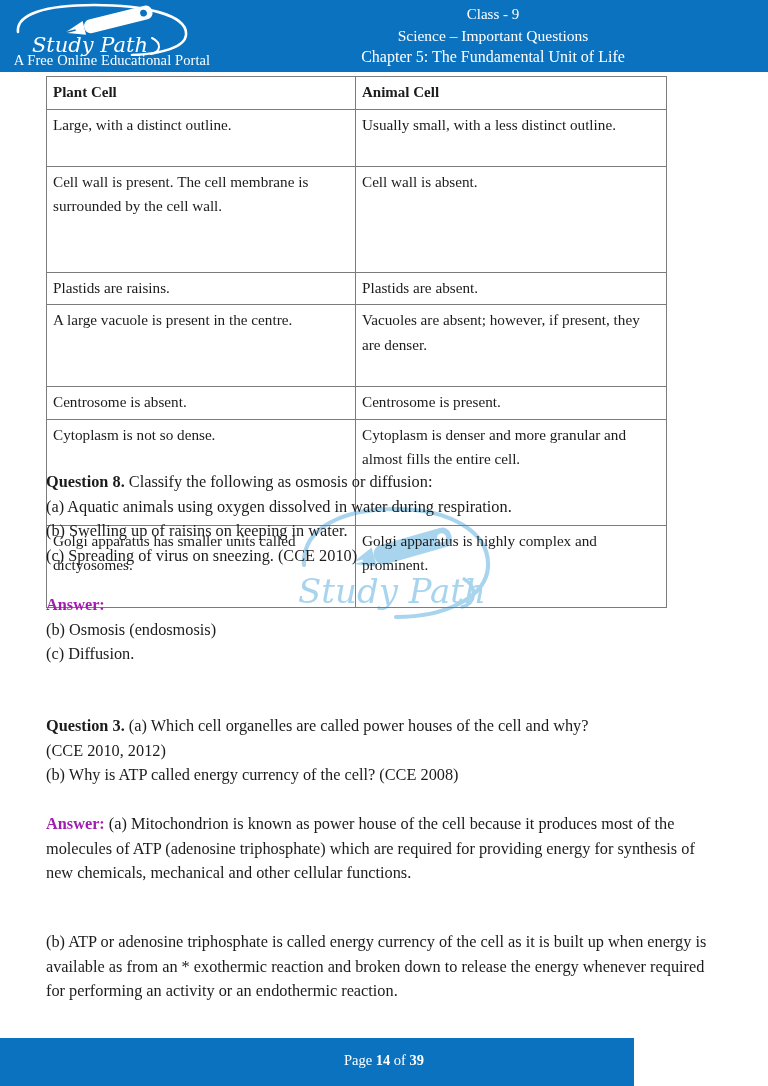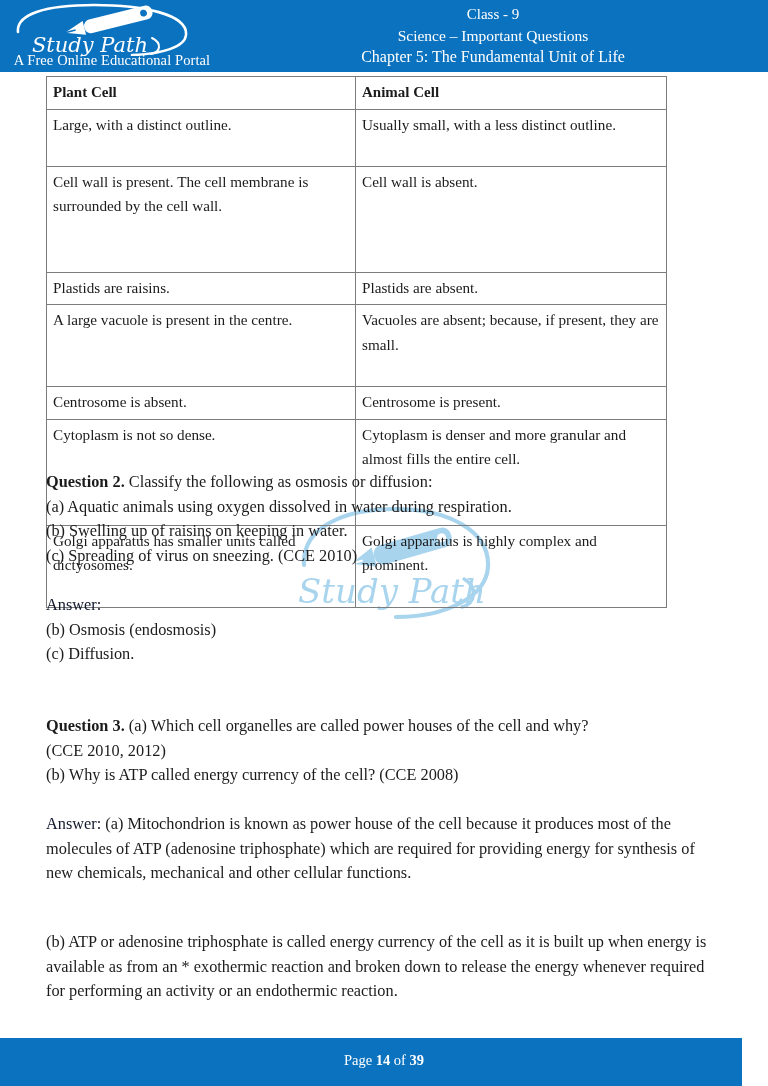--- a/index.html
+++ b/index.html
@@ -124,29 +124,29 @@
     font-size: 16.3px;
     line-height: 24.6px;
     color: #1b1b1b;
     text-align: left;
   }
   .qlabel {
     font-weight: bold;
     color: #1b1b1b;
   }
   .alabel {
-    font-weight: normal;
-    color: #0f172a;
+    font-weight: bold;
+    color: #a21caf;
   }
 
   
   #footer-bar {
     position: absolute;
     left: 0; top: 1038px;
-    width: 742px;
+    width: 634px;
     height: 48px;
     background: #0B72BF;
   }
   #footer-text {
     position: absolute;
     left: 0; top: 14px;
     width: 768px;
     text-align: center;
     color: #ffffff;
     font-family: "Liberation Serif", serif;
@@ -236,21 +236,21 @@
           </td>
         <td>
             <div>Plastids are absent.</div>
           </td>
       </tr>
       <tr>
         <td>
             <div class="cellpad-2">A large vacuole is present in the centre.</div>
           </td>
         <td>
-            <div class="cellpad-2">Vacuoles are absent; because, if present, they are small.</div>
+            <div class="cellpad-2">Vacuoles are absent; however, if present, they are denser.</div>
           </td>
       </tr>
       <tr>
         <td>
             <div>Centrosome is absent.</div>
           </td>
         <td>
             <div>Centrosome is present.</div>
           </td>
       </tr>
@@ -267,21 +267,21 @@
             <div class="cellpad-2">Golgi apparatus has smaller units called dictyosomes.</div>
           </td>
         <td>
             <div class="cellpad-2">Golgi apparatus is highly complex and prominent.</div>
           </td>
       </tr>
     </tbody>
   </table>
 
   <div class="para" style="top:398px;">
-    <div><span class="qlabel">Question 2.</span><span> Classify the following as osmosis or diffusion:</span></div>
+    <div><span class="qlabel">Question 8.</span><span> Classify the following as osmosis or diffusion:</span></div>
     <div>(a) Aquatic animals using oxygen dissolved in water during respiration.</div>
     <div>(b) Swelling up of raisins on keeping in water.</div>
     <div>(c) Spreading of virus on sneezing. (CCE 2010)</div>
   </div>
 
   <div class="para" style="top:521px;">
     <div class="alabel">Answer:</div>
     <div>(b) Osmosis (endosmosis)</div>
     <div>(c) Diffusion.</div>
   </div>

